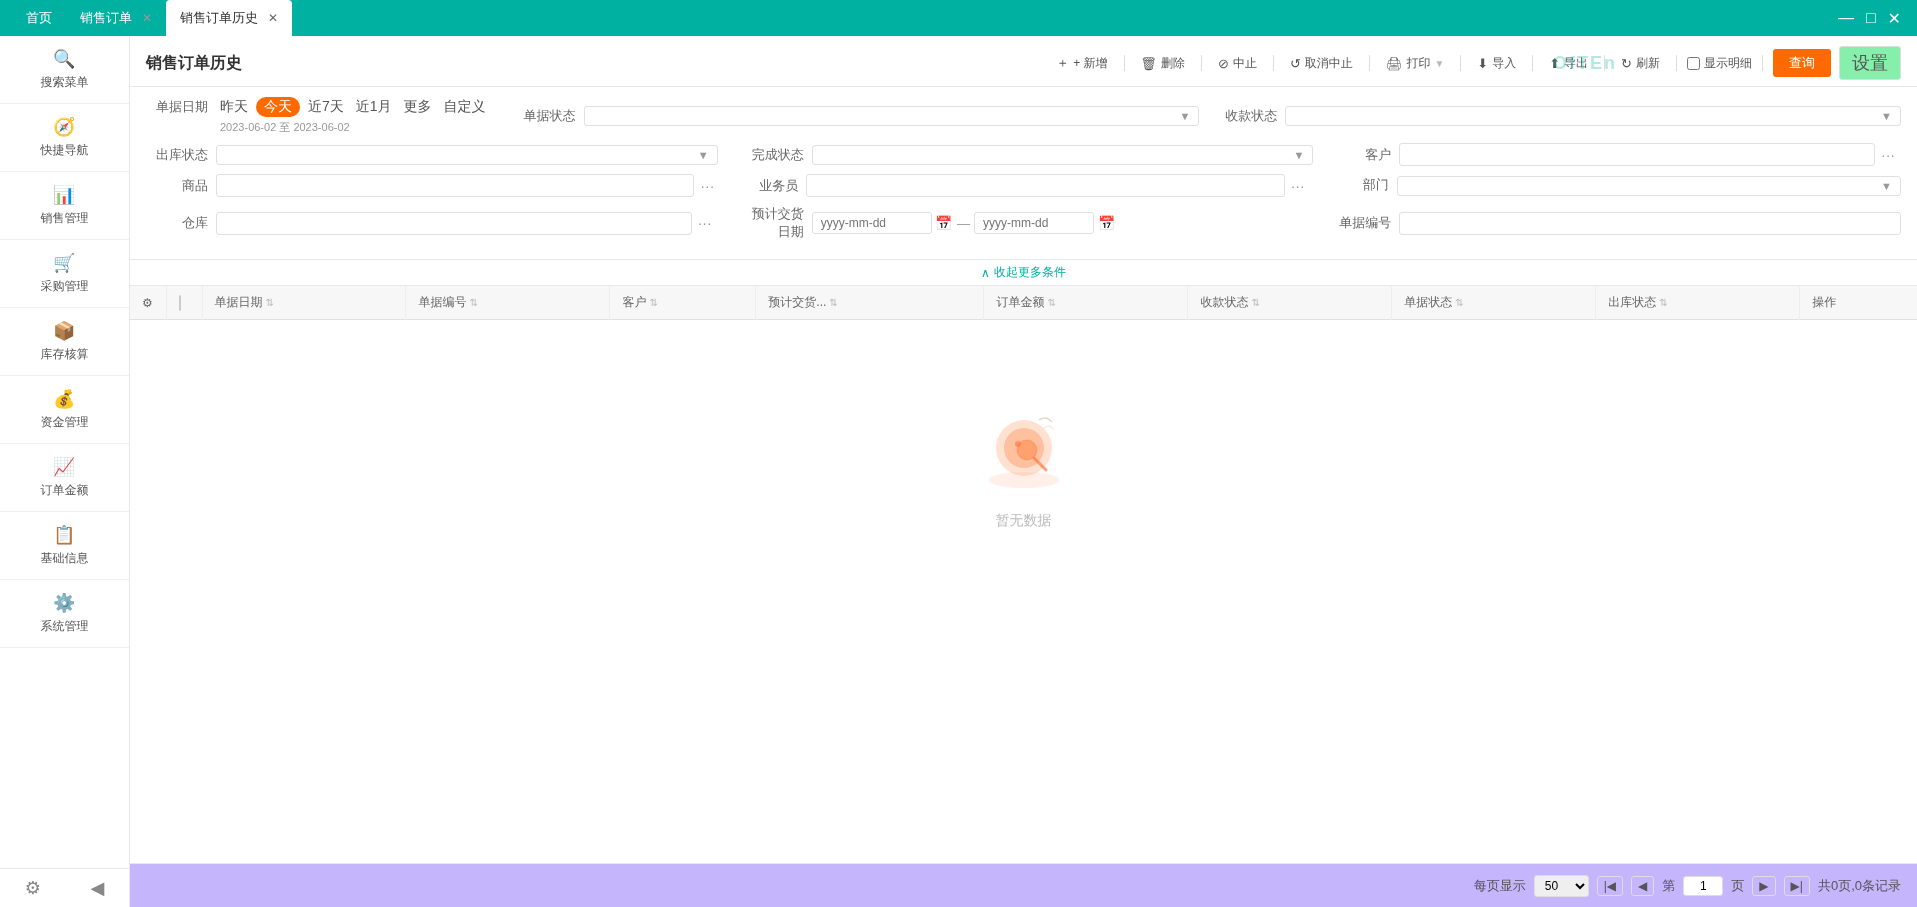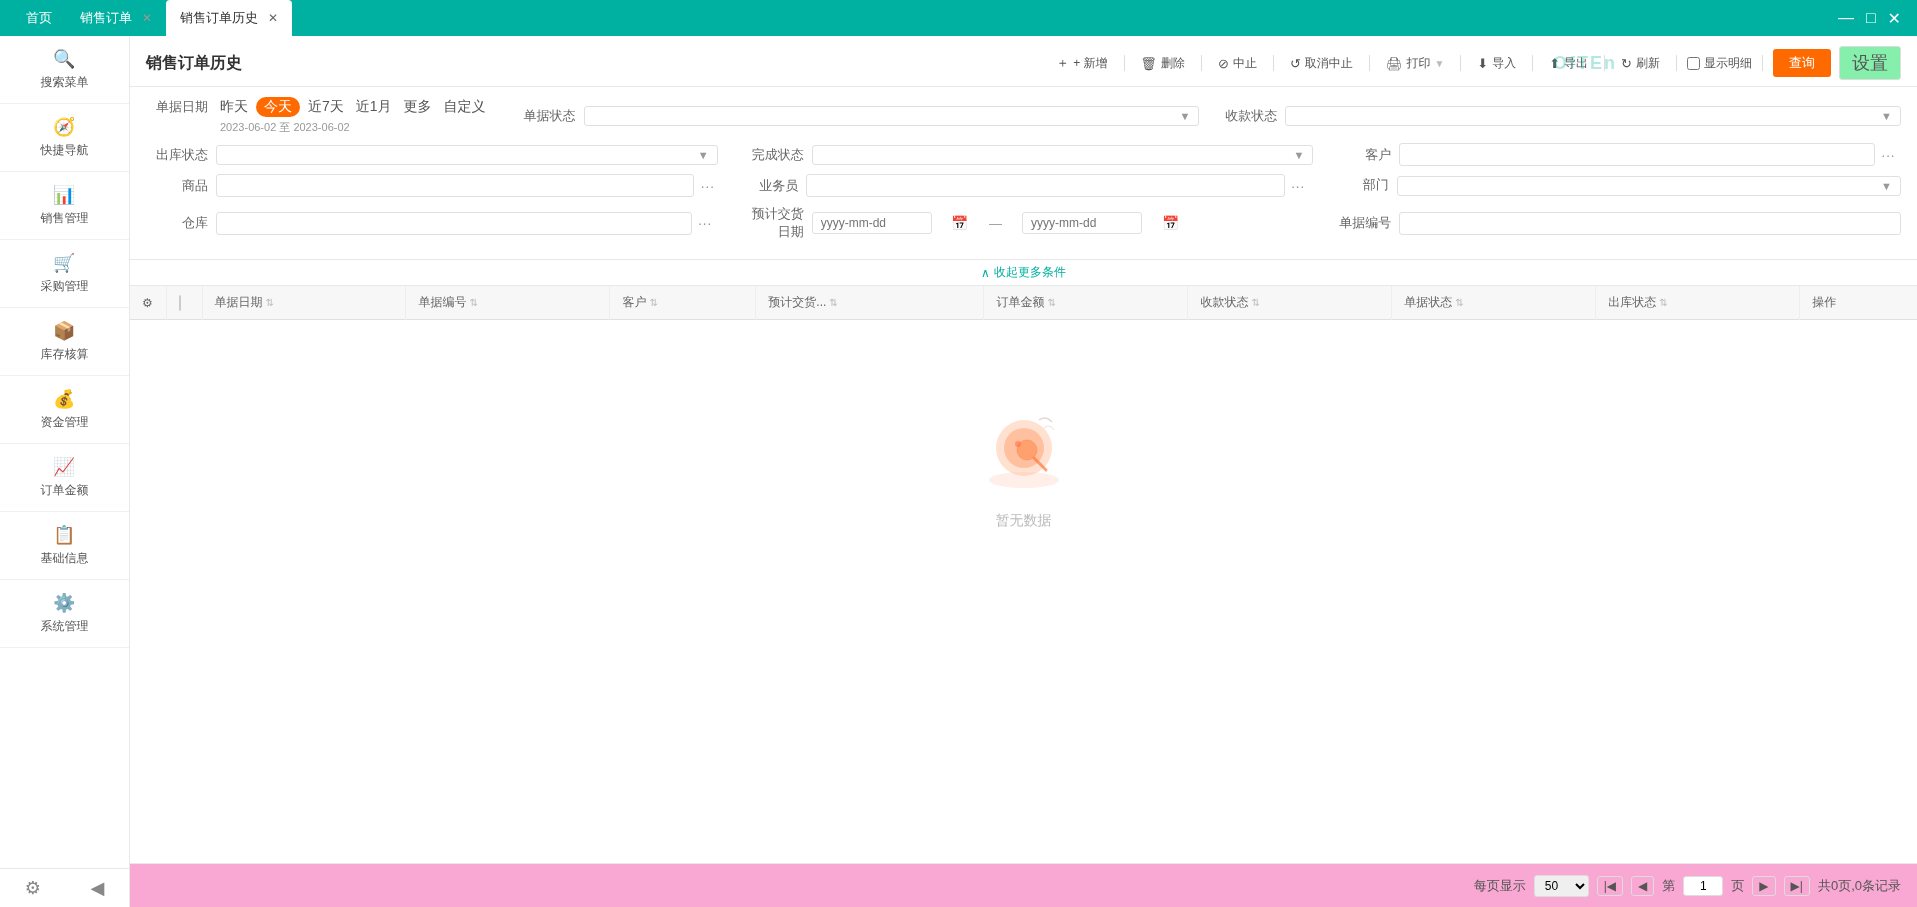--- a/index.html
+++ b/index.html
@@ -47,21 +47,21 @@
     .filter-label { width: 70px; color: #666; font-size: 13px; text-align: right; padding-right: 8px; flex-shrink: 0; }
     .date-quick-btns { display: flex; align-items: center; gap: 4px; }
     .date-quick-btn { font-size: 14px; color: #555; cursor: pointer; padding: 1px 4px; }
     .date-quick-btn.active { background: #ff6a00; color: #fff; border-radius: 10px; padding: 1px 8px; }
     .date-range-text { font-size: 11px; color: #999; margin-left: 4px; }
     .filter-select { display: flex; align-items: center; border: 1px solid #e0e0e0; border-radius: 3px; padding: 3px 8px; min-width: 180px; background: #fff; cursor: pointer; gap: 4px; }
     .filter-select .arrow { margin-left: auto; color: #999; font-size: 11px; }
     .filter-input { border: 1px solid #e0e0e0; border-radius: 3px; padding: 3px 8px; min-width: 180px; background: #fff; color: #333; font-size: 13px; }
     .filter-dots { color: #999; cursor: pointer; font-size: 14px; padding: 0 6px; }
 
-    .date-picker-group { display: flex; align-items: center; gap: 20px; }
+    .date-picker-group { display: flex; align-items: center; gap: 4px; }
     .date-input { border: 1px solid #e0e0e0; border-radius: 3px; padding: 3px 8px; width: 120px; font-size: 12px; color: #bbb; }
     .cal-icon { color: #ccc; font-size: 14px; cursor: pointer; }
     .dash { color: #999; }
 
     
     .collapse-row { display: flex; justify-content: center; align-items: center; padding: 4px 0; background: #fff; border-bottom: 1px solid #e8e8e8; cursor: pointer; color: #00b0a0; font-size: 12px; gap: 4px; flex-shrink: 0; }
 
     
     .table-area { flex: 1; overflow: auto; background: #fff; margin: 0; }
     .data-table { width: 100%; border-collapse: collapse; }
@@ -72,21 +72,21 @@
     .table-check-col { width: 36px; text-align: center; }
     .th-sort { display: flex; align-items: center; gap: 3px; }
     .sort-icon { font-size: 10px; color: #bbb; }
 
     
     .empty-state { display: flex; flex-direction: column; align-items: center; justify-content: center; padding: 80px 0; }
     .empty-icon { width: 100px; height: 100px; position: relative; }
     .empty-text { color: #bbb; font-size: 14px; margin-top: 12px; }
 
     
-    .footer { height: 44px; background: #f9a8d4; border-top: 1px solid #e8e8e8; display: flex; align-items: center; justify-content: flex-end; padding: 9px 16px; gap: 8px; flex-shrink: 0; font-size: 13px; color: #555; }
+    .footer { height: 44px; background: #c4b5fd; border-top: 1px solid #e8e8e8; display: flex; align-items: center; justify-content: flex-end; padding: 9px 16px; gap: 8px; flex-shrink: 0; font-size: 13px; color: #555; }
     .per-page-select { border: 1px solid #ddd; border-radius: 3px; padding: 2px 6px; font-size: 12px; cursor: pointer; }
     .page-nav-btn { background: none; border: 1px solid #ddd; border-radius: 3px; padding: 2px 6px; cursor: pointer; color: #555; font-size: 12px; }
     .page-input { border: 1px solid #ddd; border-radius: 3px; padding: 2px 6px; width: 40px; text-align: center; font-size: 12px; }
 
     
     .checkbox { width: 14px; height: 14px; border: 1px solid #ccc; border-radius: 2px; cursor: pointer; }
 
     
     .brand-text { position: fixed; top: 53px; right: 300px; font-size: 18px; font-weight: bold; color: rgba(0,176,160,0.3); pointer-events: none; letter-spacing: 2px; }
   </style>

